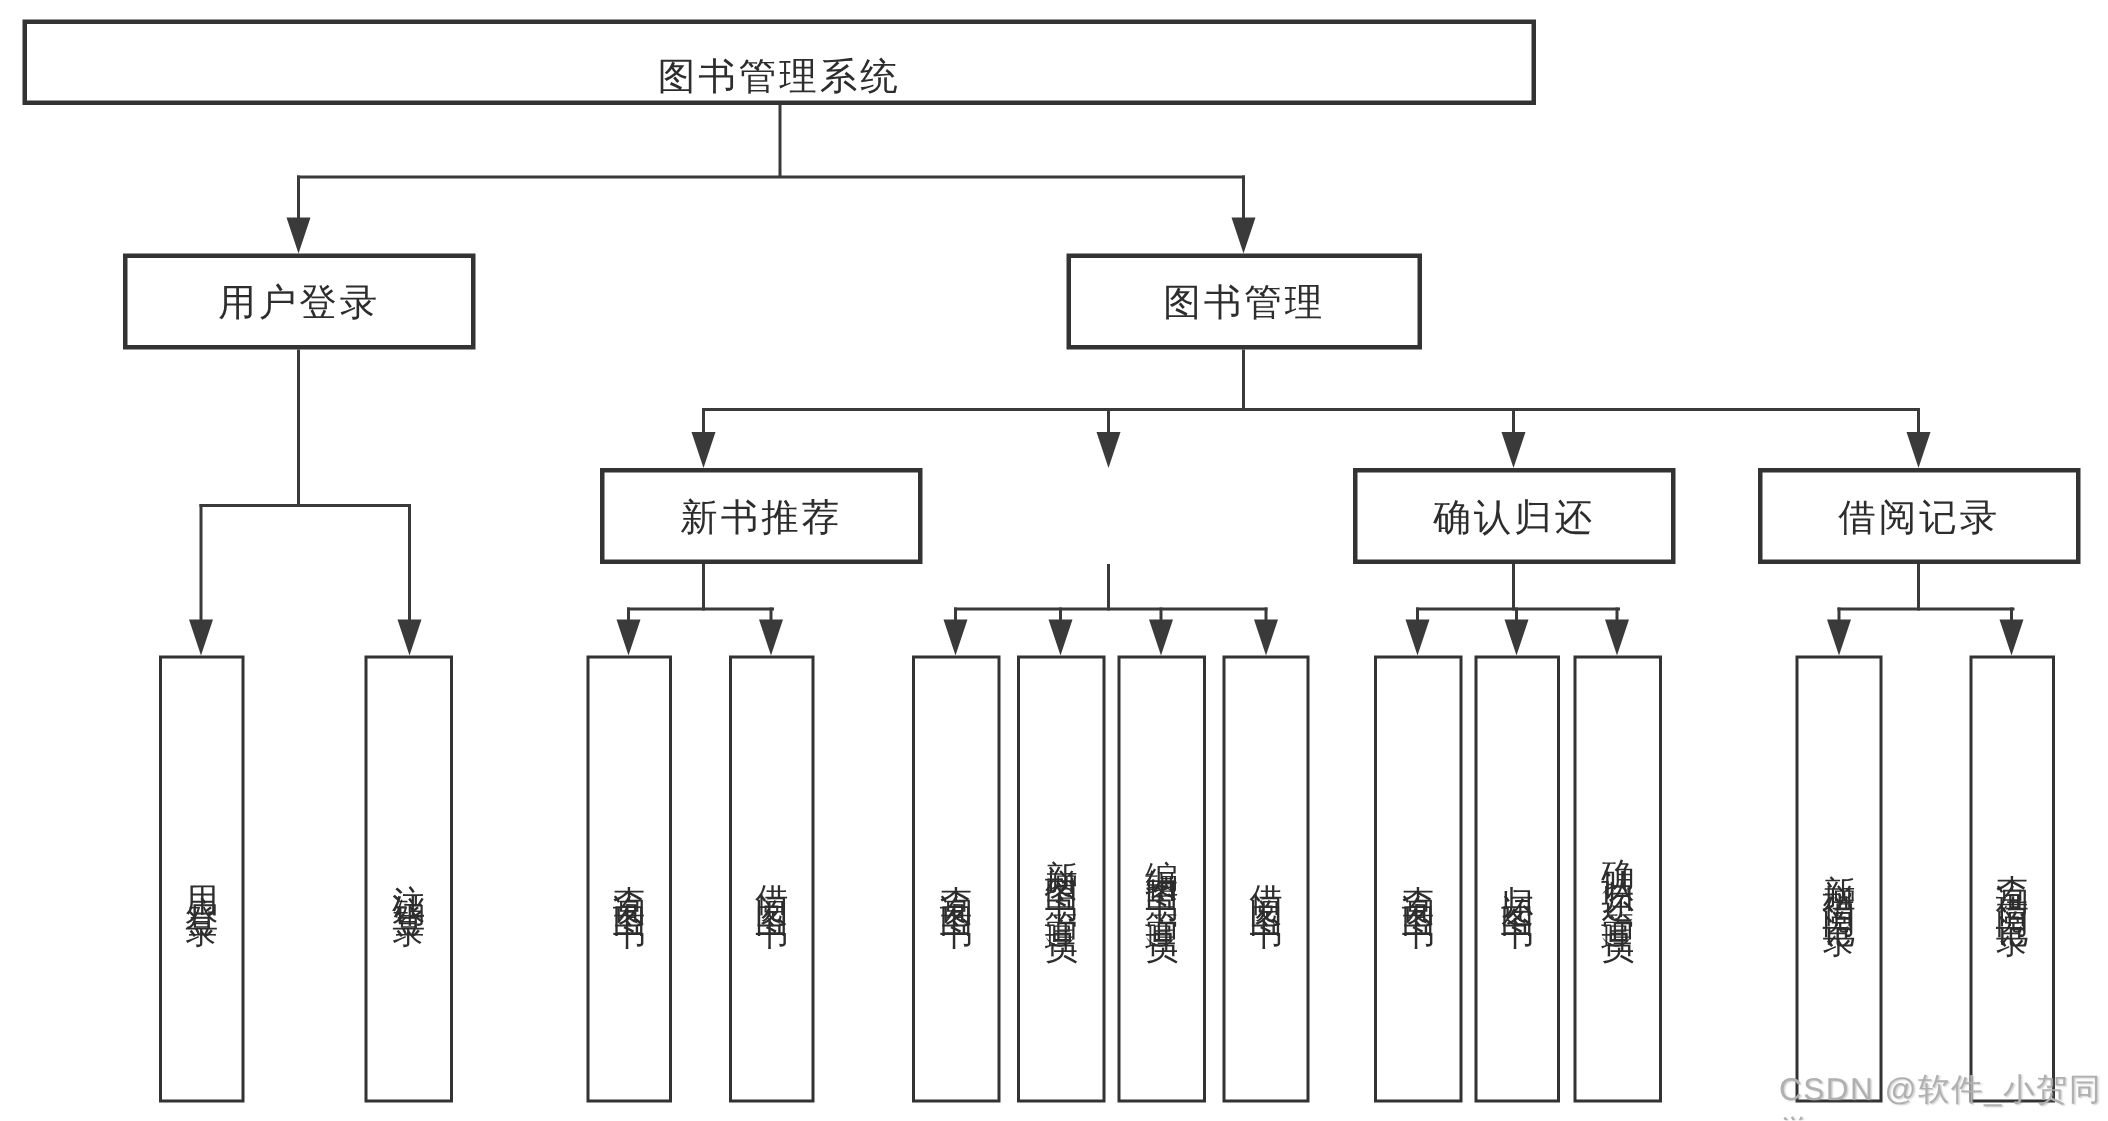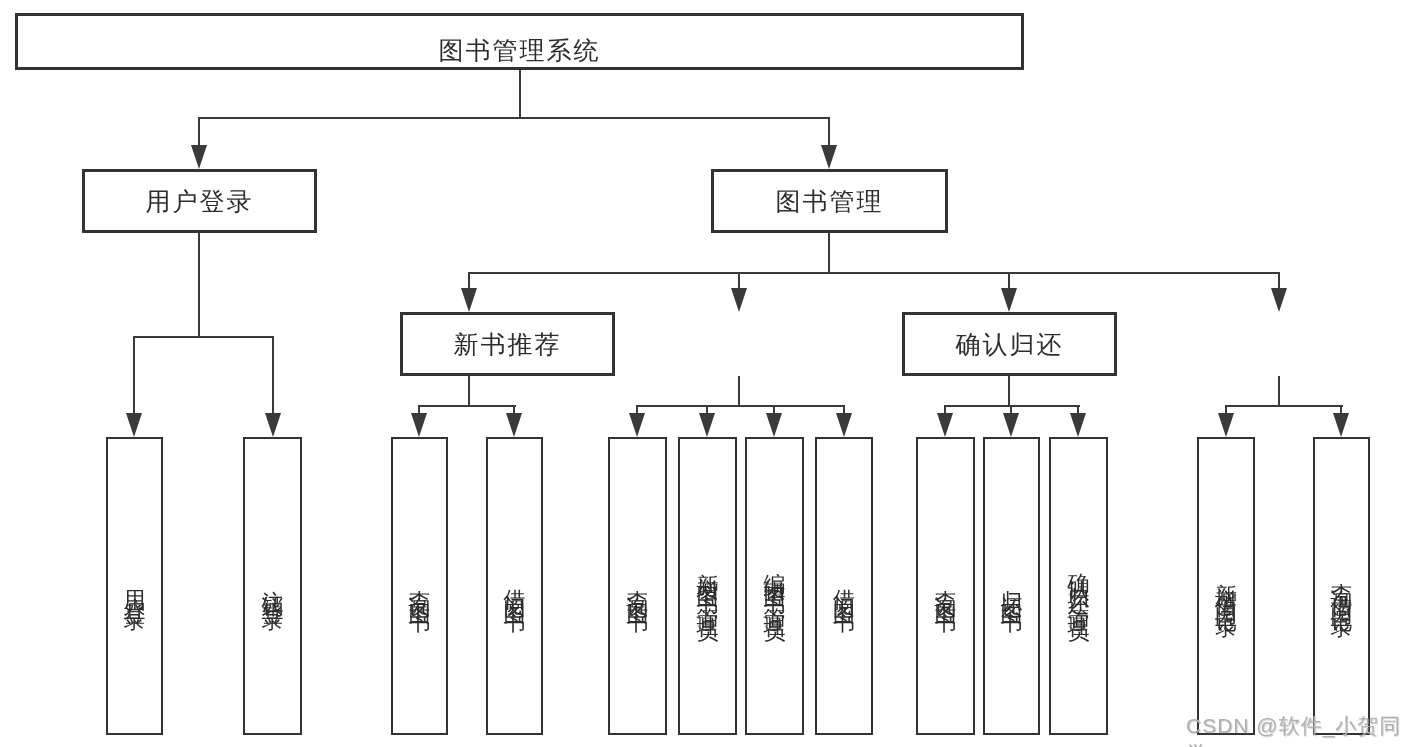--- a/index.html
+++ b/index.html
@@ -52,20 +52,23 @@
 
   <div class="box" style="left:362px;top:312px;width:215px;height:64px;margin-left:38px;">
     <span>新书推荐</span>
   </div>
 
 
   <div class="box" style="left:902px;top:312px;width:215px;height:64px;">
     <span>确认归还</span>
   </div>
 
+  <div class="box" style="left:1172px;top:312px;width:215px;height:64px;">
+    <span>借阅记录</span>
+  </div>
 
   <div class="vbox" style="left:106px;top:437px;width:57px;height:298px;">
     <span class="vtxt">用户登录</span>
   </div>
   <div class="vbox" style="left:243px;top:437px;width:59px;height:298px;">
     <span class="vtxt">注销登录</span>
   </div>
 
   <div class="vbox" style="left:391px;top:437px;width:57px;height:298px;">
     <span class="vtxt">查询图书</span>

